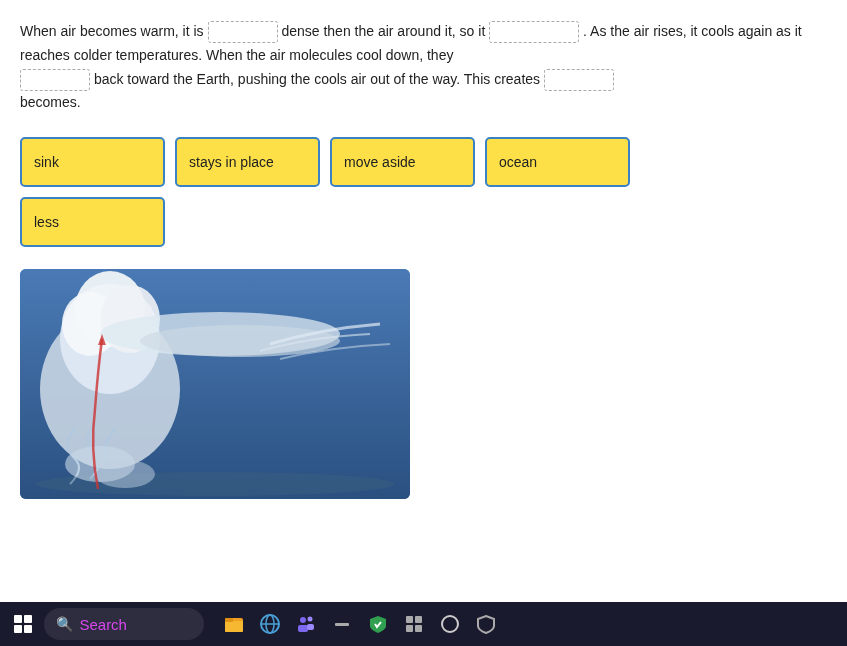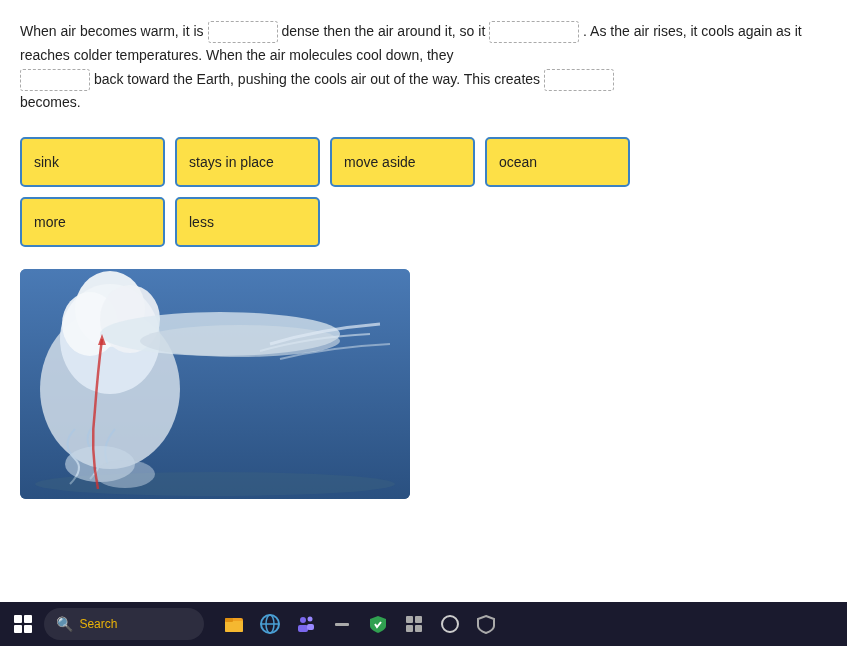--- a/index.html
+++ b/index.html
@@ -136,22 +136,22 @@
       height: 32px;
       min-width: 160px;
     }
 
     .search-icon-tb {
       color: #aaa;
       font-size: 14px;
     }
 
     .search-text-tb {
-      color: #eab308;
-      font-size: 12px;
+      color: #d946ef;
+      font-size: 15px;
     }
 
     .taskbar-icons {
       display: flex;
       align-items: center;
       gap: 8px;
       margin-left: 10px;
     }
 
     .tb-icon {
@@ -189,23 +189,20 @@
     <div class="word-card">
       <span>stays in place</span>
     </div>
     <div class="word-card">
       <span>move aside</span>
     </div>
     <div class="word-card">
       <span>ocean</span>
     </div>
     <div class="word-card">
-      <span>more</span>
-    </div>
-    <div class="word-card">
       <span>less</span>
     </div>
   </div>
 
   <div class="image-area">
     <span class="image-label-convective">convective core</span>
     <span class="image-label-cirrus">cirrus</span>
     <svg class="cloud-svg" viewBox="0 0 390 230" xmlns="http://www.w3.org/2000/svg">
 
       <defs>

